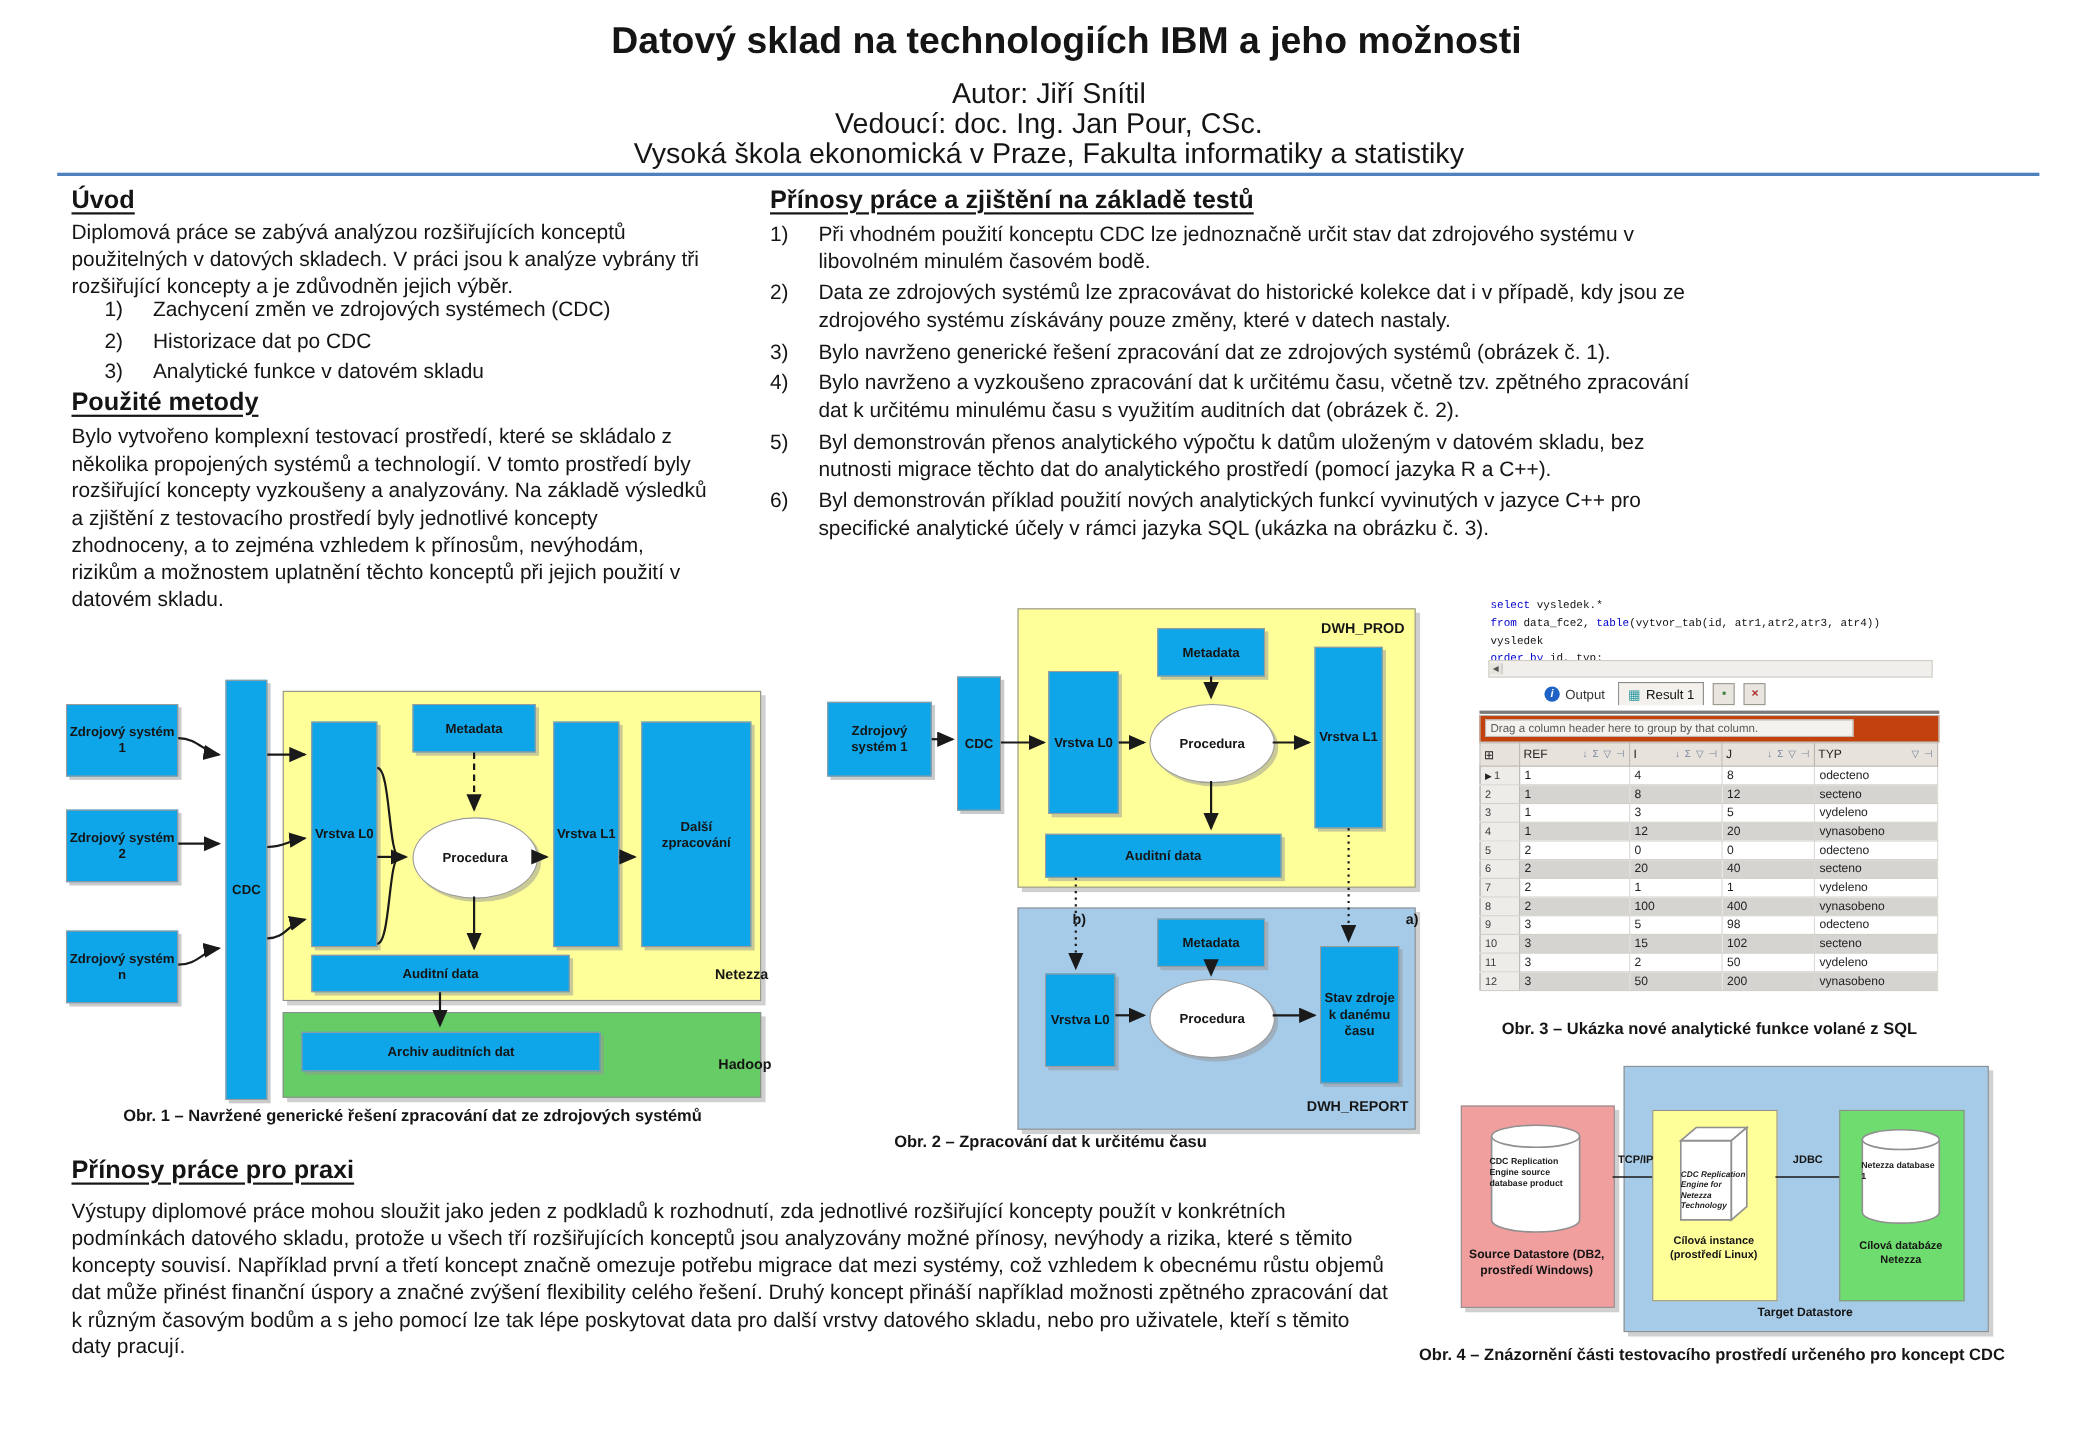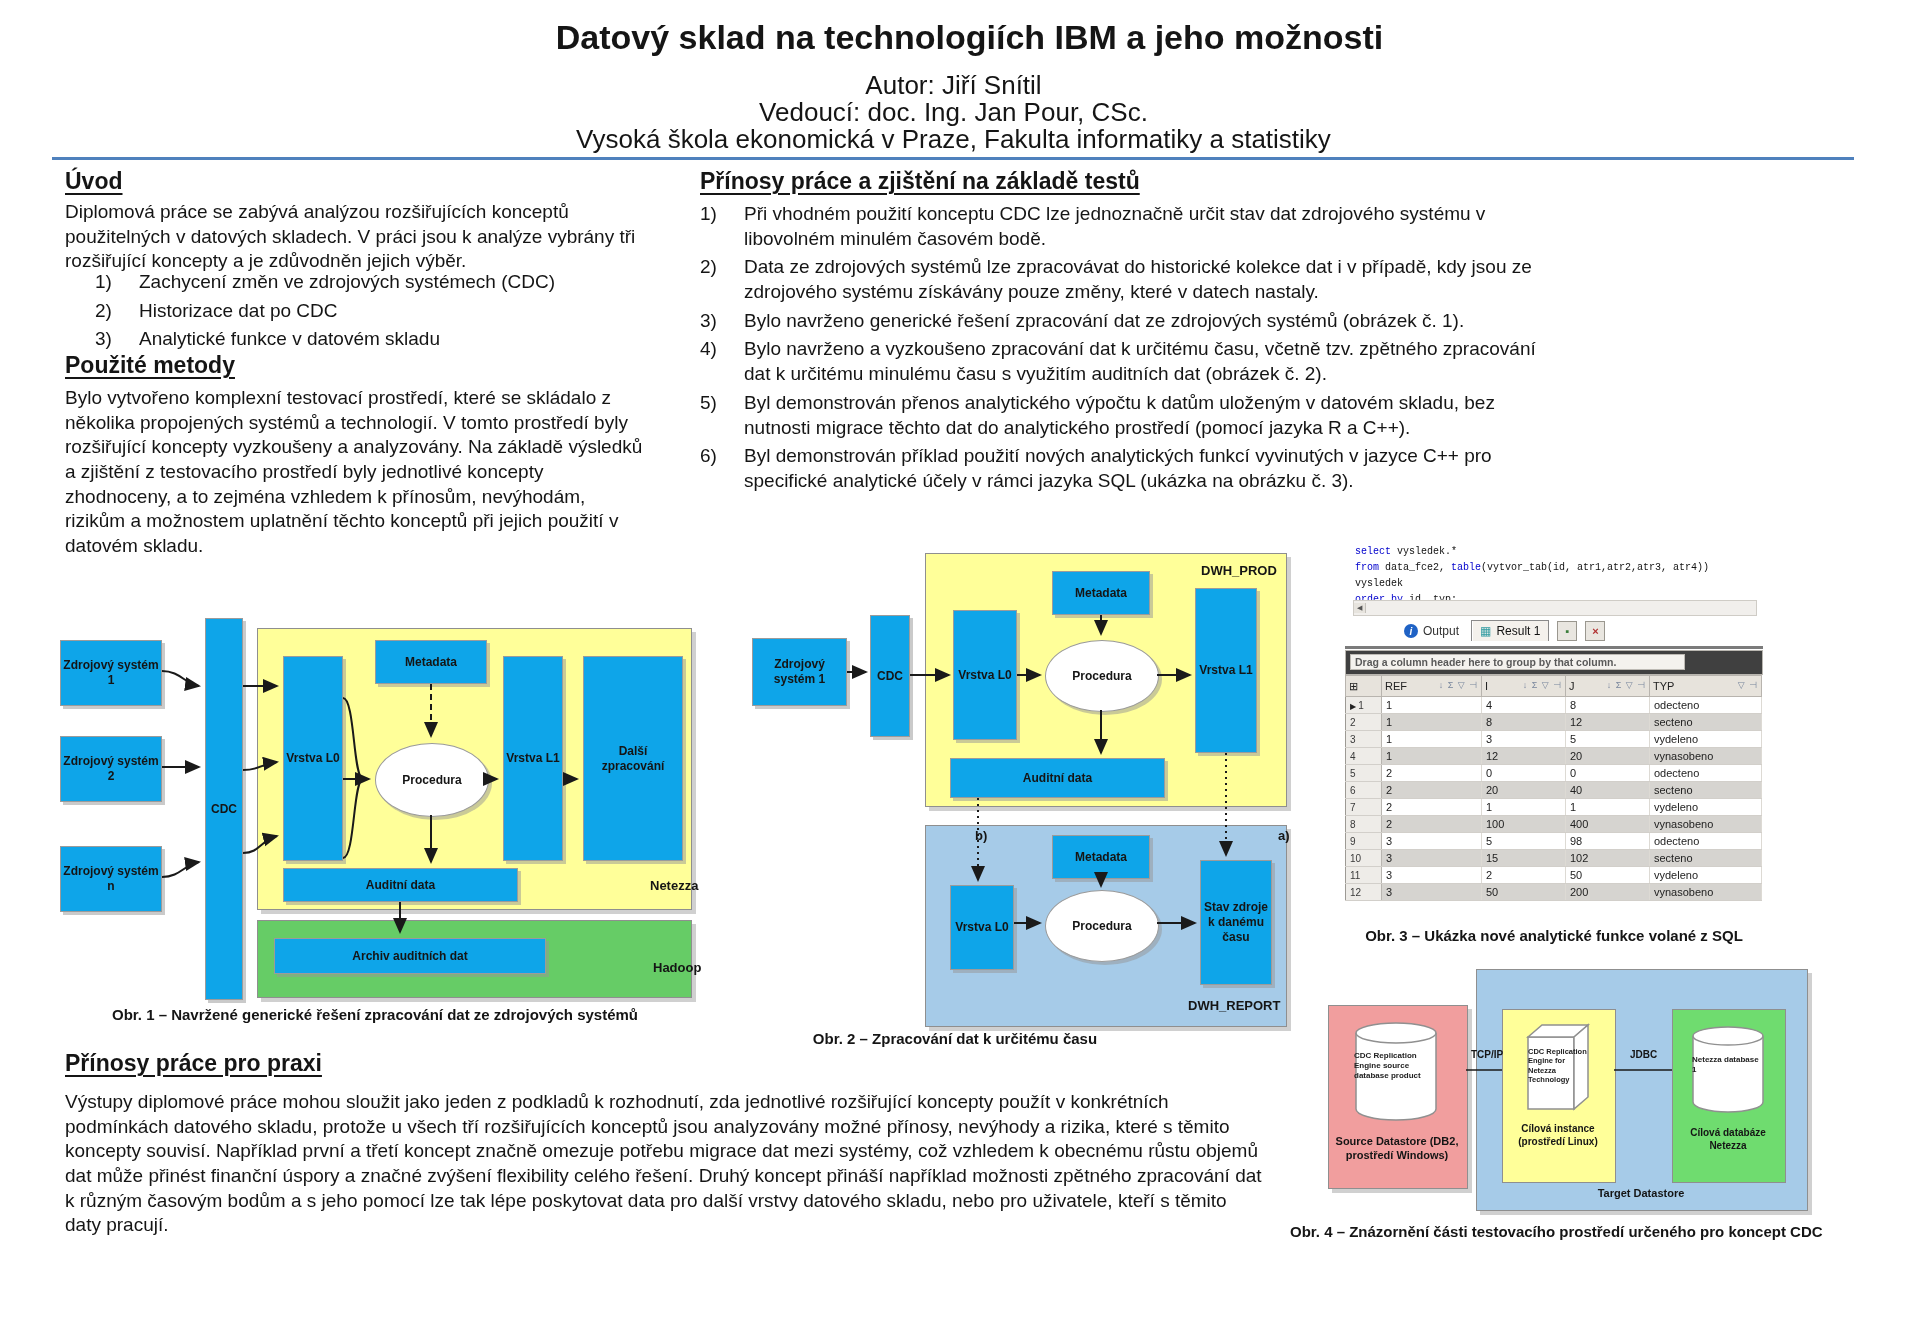--- a/index.html
+++ b/index.html
@@ -34,21 +34,21 @@
   .tabstrip{position:absolute;display:flex;align-items:flex-end;gap:8px;}
   .tab-plain{display:flex;align-items:center;gap:5px;font-size:12px;color:#333;padding:3px 4px;}
   .info-ic{display:inline-flex;width:14px;height:14px;border-radius:50%;background:#1f62c5;color:#fff;
            font-size:10px;font-weight:bold;align-items:center;justify-content:center;font-style:italic;}
   .tab-active{display:flex;align-items:center;gap:5px;font-size:12px;color:#111;background:#f4f1ec;
            border:1px solid #8a8a8a;border-bottom:none;padding:3px 8px;box-shadow:1px 0 0 #fff inset;}
   .grid-ic{color:#2e9aa0;font-size:12px;}
   .mini-btn{width:18px;height:18px;background:#e9e6e0;border:1px solid #9a978f;display:flex;
            align-items:center;justify-content:center;font-size:11px;}
   .tabrule{position:absolute;background:#7b7b7b;height:3px;}
-  .groupbar{position:absolute;background:#404040;border:1px solid #b9b6b0;font-weight:bold;}
+  .groupbar{position:absolute;background:#c2410c;border:1px solid #b9b6b0;}
   .groupbar .inner{position:absolute;left:4px;top:3px;height:16px;width:335px;background:#f4f2ee;
            border:1px solid #bdbab4;font-size:10.5px;color:#5a5a5a;padding:1px 4px;box-sizing:border-box;}
   table.grid{position:absolute;border-collapse:collapse;table-layout:fixed;background:#fff;
            font-size:11px;color:#222;border:1px solid #9d9a94;}
   table.grid th{background:#e7e3dc;border:1px solid #b8b4ae;font-weight:normal;text-align:left;
            padding:2px 3px;height:16px;overflow:hidden;white-space:nowrap;}
   table.grid td{border-right:1px solid #dddad4;border-bottom:1px solid #d2cfca;padding:1px 4px;
            height:14px;overflow:hidden;white-space:nowrap;}
   table.grid td.gut{background:#eeece8;border-right:1px solid #b8b5b0;color:#3a3a3a;font-size:10px;}
   tr.r-even td{background:#d6d4d0;}
@@ -360,21 +360,21 @@
       <ellipse cx="46" cy="12" rx="40" ry="10" fill="#fff" stroke="#909090" stroke-width="1.5"></ellipse>
     </svg>
     <div class="tinytxt" style="left:64px;top:96px;width:84px;">CDC Replication Engine source database product</div>
     <div class="blabel" style="left:44px;top:180px;width:126px;font-size:11px;">Source Datastore (DB2, prostředí Windows)</div>
 
     <svg class="abs" style="left:234px;top:66px;" width="70" height="92" viewBox="0 0 70 92">
       <path d="M4 16 L50 16 L50 88 L4 88 Z" fill="#fff" stroke="#909090" stroke-width="1.5"></path>
       <path d="M4 16 L18 4 L64 4 L50 16 Z" fill="#fff" stroke="#909090" stroke-width="1.5"></path>
       <path d="M50 16 L64 4 L64 76 L50 88 Z" fill="#fff" stroke="#909090" stroke-width="1.5"></path>
     </svg>
-    <div class="tinytxt" style="left:238px;top:92px;width:62px;font-size:7.5px;">CDC Replication Engine for Netezza Technology</div>
+    <div class="tinytxt" style="left:238px;top:108px;width:62px;font-size:7.5px;font-style:italic;">CDC Replication Engine for Netezza Technology</div>
     <div class="blabel" style="left:216px;top:168px;width:104px;font-size:10px;">Cílová instance (prostředí Linux)</div>
 
     <svg class="abs" style="left:398px;top:70px;" width="80" height="90" viewBox="0 0 80 90">
       <path d="M5 11 v66 a35 10 0 0 0 70 0 v-66" fill="#fff" stroke="#909090" stroke-width="1.5"></path>
       <ellipse cx="40" cy="11" rx="35" ry="9" fill="#fff" stroke="#909090" stroke-width="1.5"></ellipse>
     </svg>
     <div class="tinytxt" style="left:402px;top:100px;width:72px;">Netezza database 1</div>
     <div class="blabel" style="left:388px;top:172px;width:100px;font-size:10px;">Cílová databáze Netezza</div>
 
     <div class="blabel" style="left:162px;top:94px;width:70px;font-size:10px;">TCP/IP</div>

